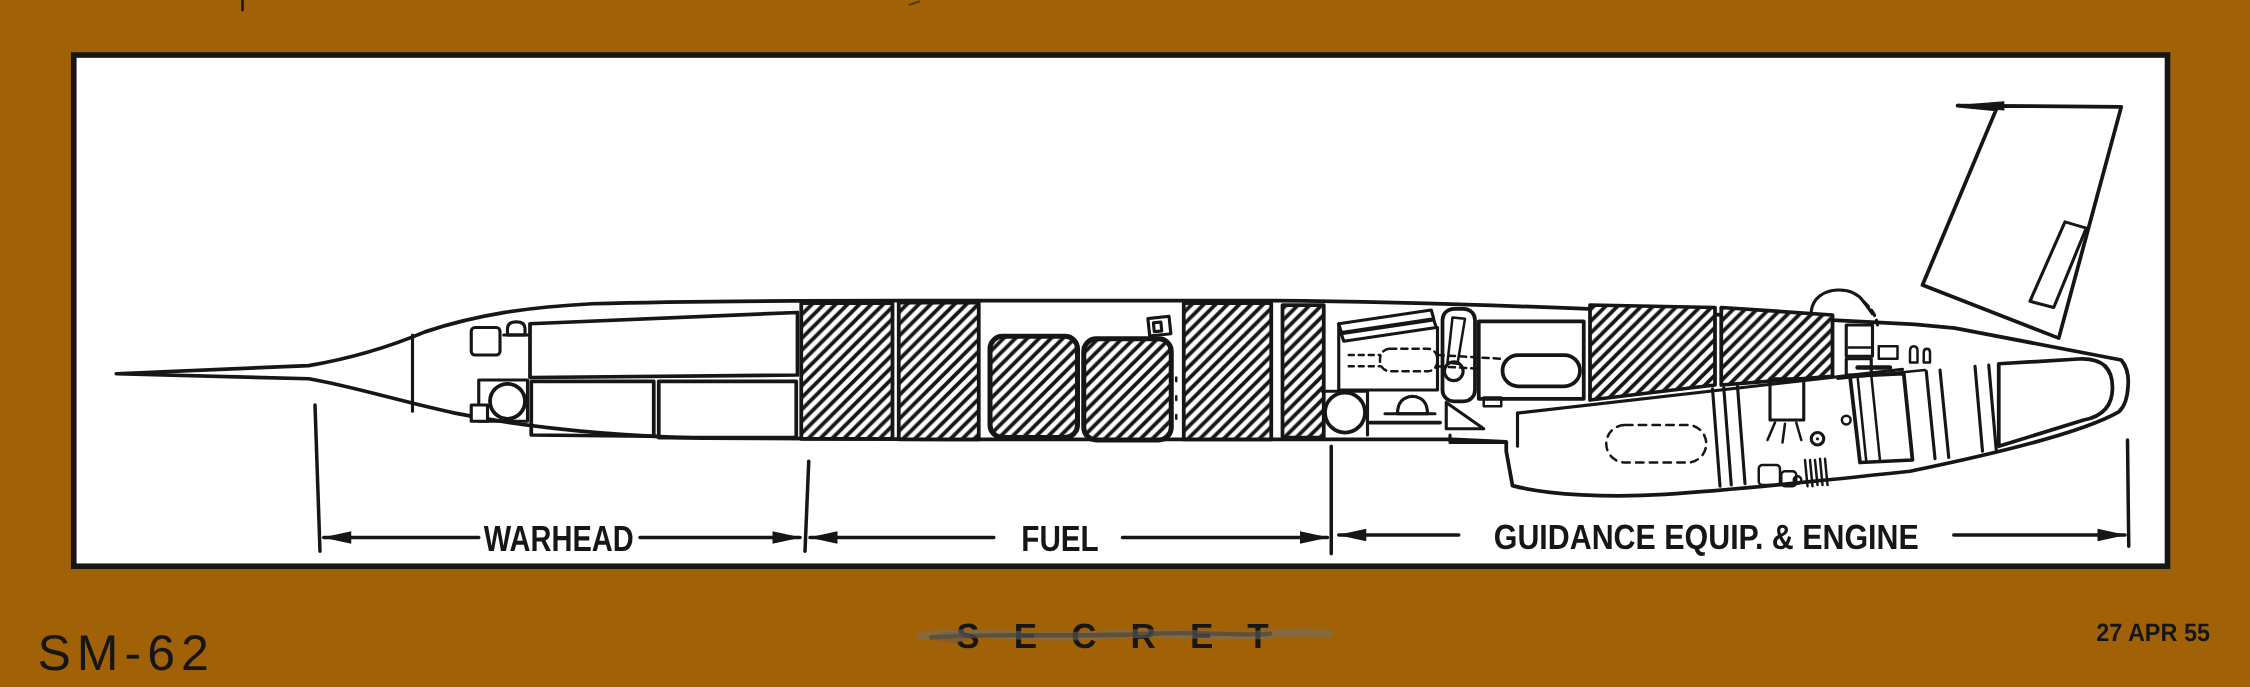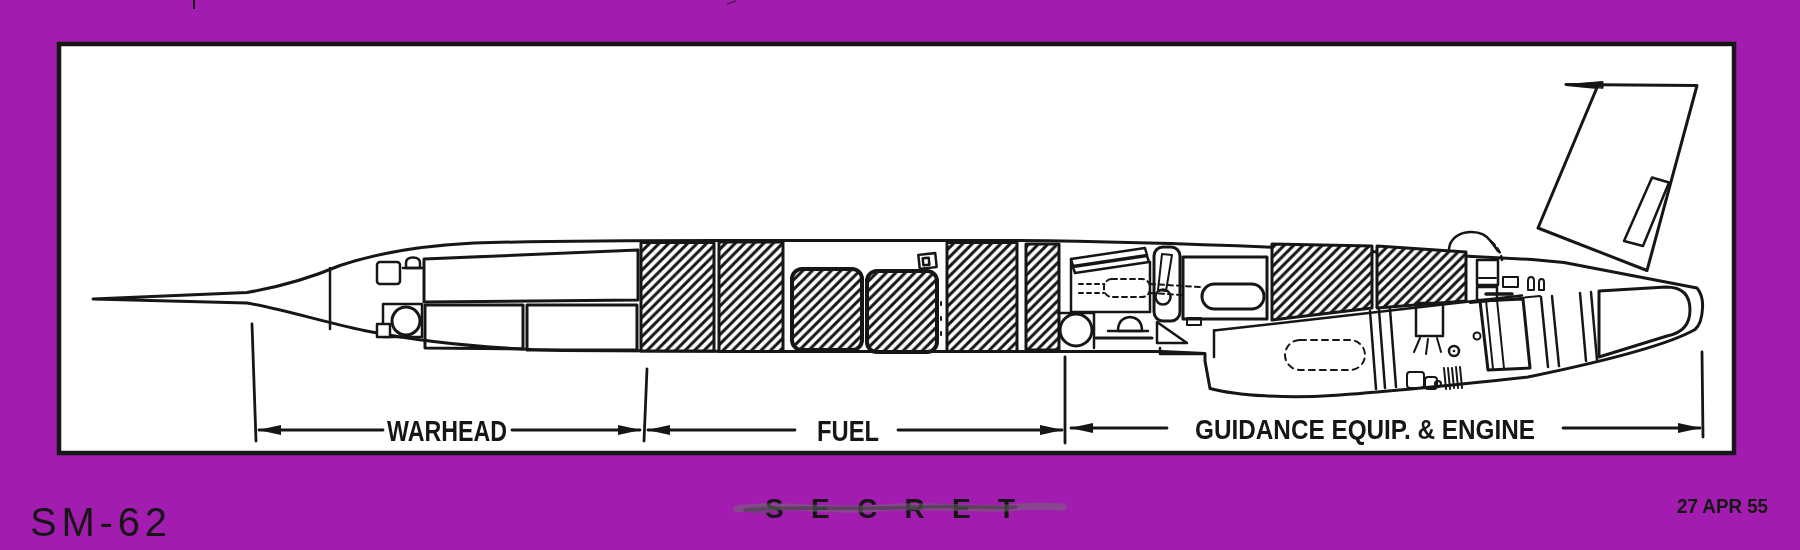--- a/index.html
+++ b/index.html
@@ -1,16 +1,16 @@
 <!DOCTYPE html>
 <html><head>
 <meta charset="utf-8">
 <style>
   html,body{margin:0;padding:0;background:#ffffff;}
-  .page{position:relative;width:1800px;height:550px;background:#a21caf;overflow:hidden;
+  .page{position:relative;width:1800px;height:550px;background:#a16207;overflow:hidden;
         font-family:"Liberation Sans",sans-serif;}
   svg{display:block}
   text{fill:#161616;}
   .lbl{font-weight:bold;}
 </style>
 </head>
 <body>
 
 <div class="page">
 <svg width="1800" height="550" viewBox="0 0 1800 550">

